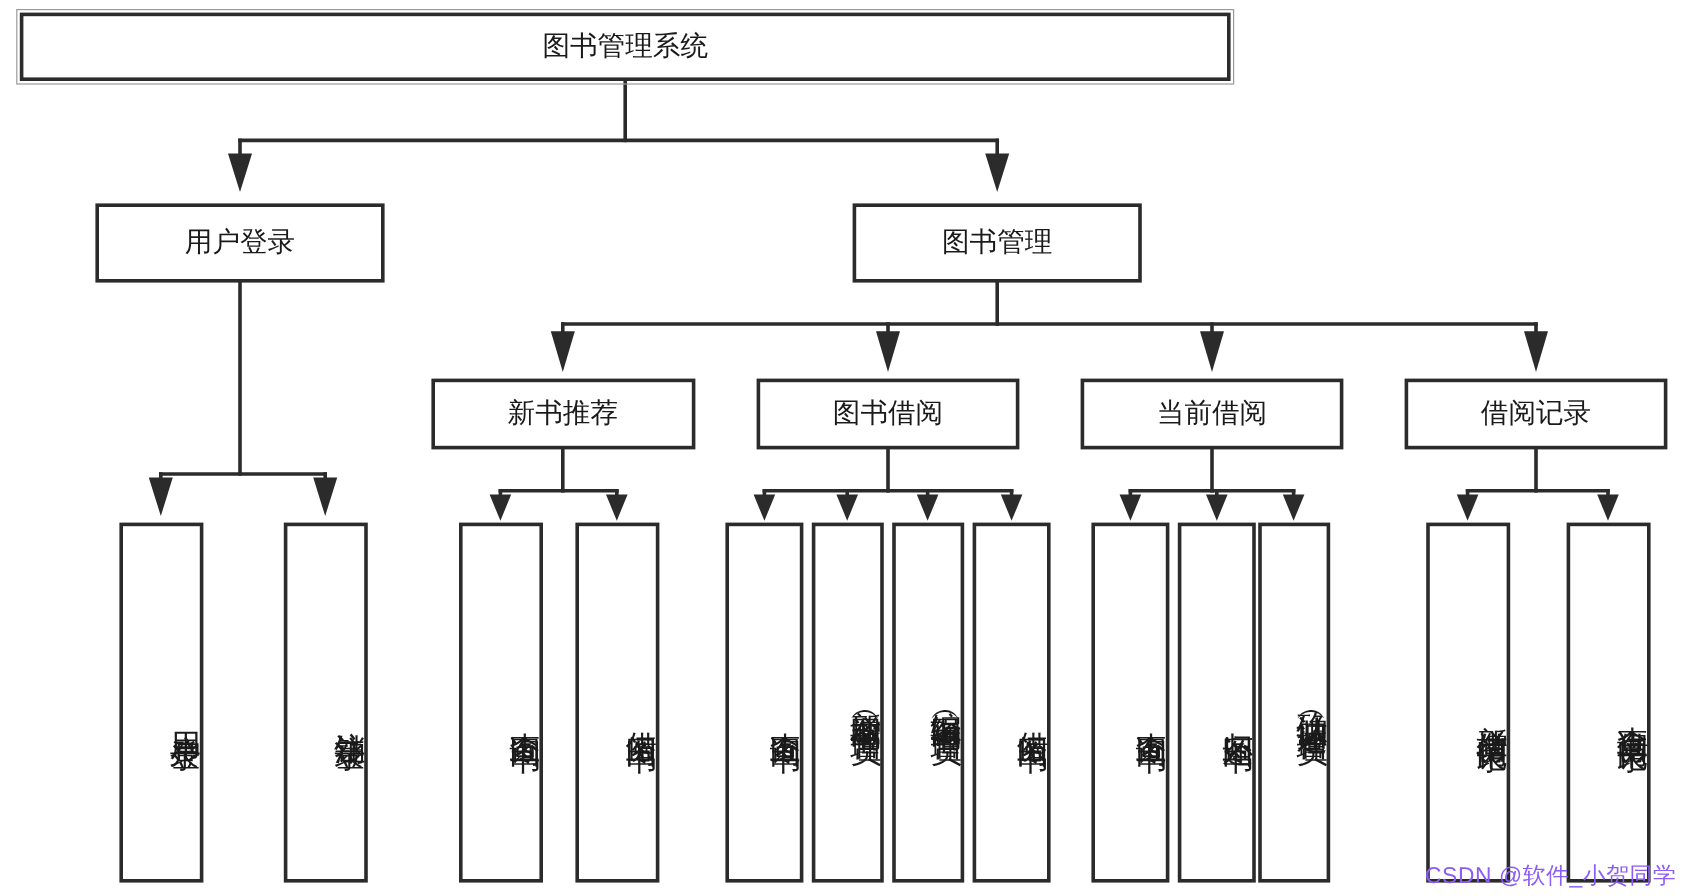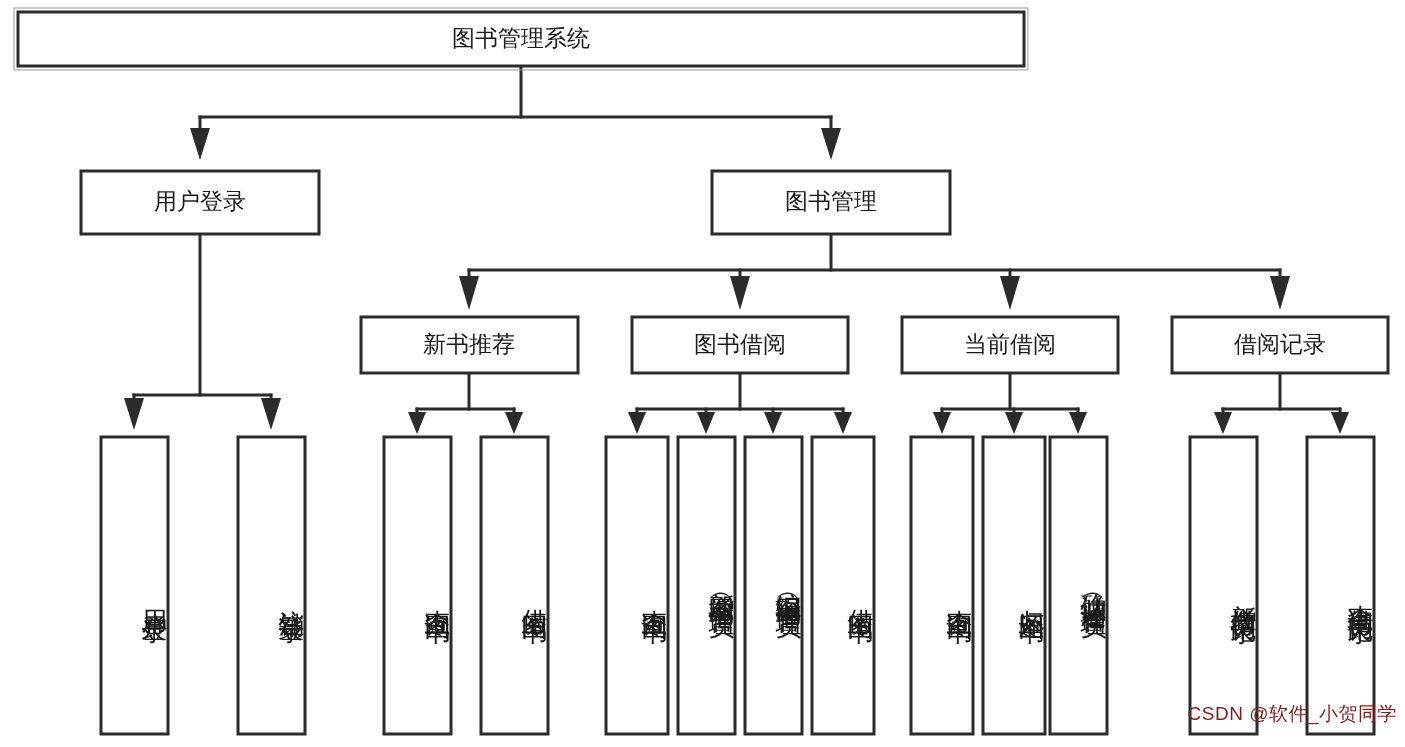--- a/index.html
+++ b/index.html
@@ -43,24 +43,24 @@
   .node-label-h {
     font-family: "Liberation Sans", "DejaVu Sans", sans-serif;
     font-size: 23px;
     fill: #1a1a1a;
     text-anchor: middle;
     dominant-baseline: middle;
   }
   .watermark {
     position: absolute;
     right: 8px;
-    bottom: 20px;
+    bottom: 4px;
     font-family: "Liberation Sans", "DejaVu Sans", sans-serif;
     font-size: 19px;
-    color: #7f1d1d;
+    color: #8b5cf6;
     letter-spacing: 0.5px;
     white-space: nowrap;
     pointer-events: none;
     text-align: center;
   }
   
   .vlabel {
     position: absolute;
     writing-mode: vertical-rl;
     text-orientation: upright;

